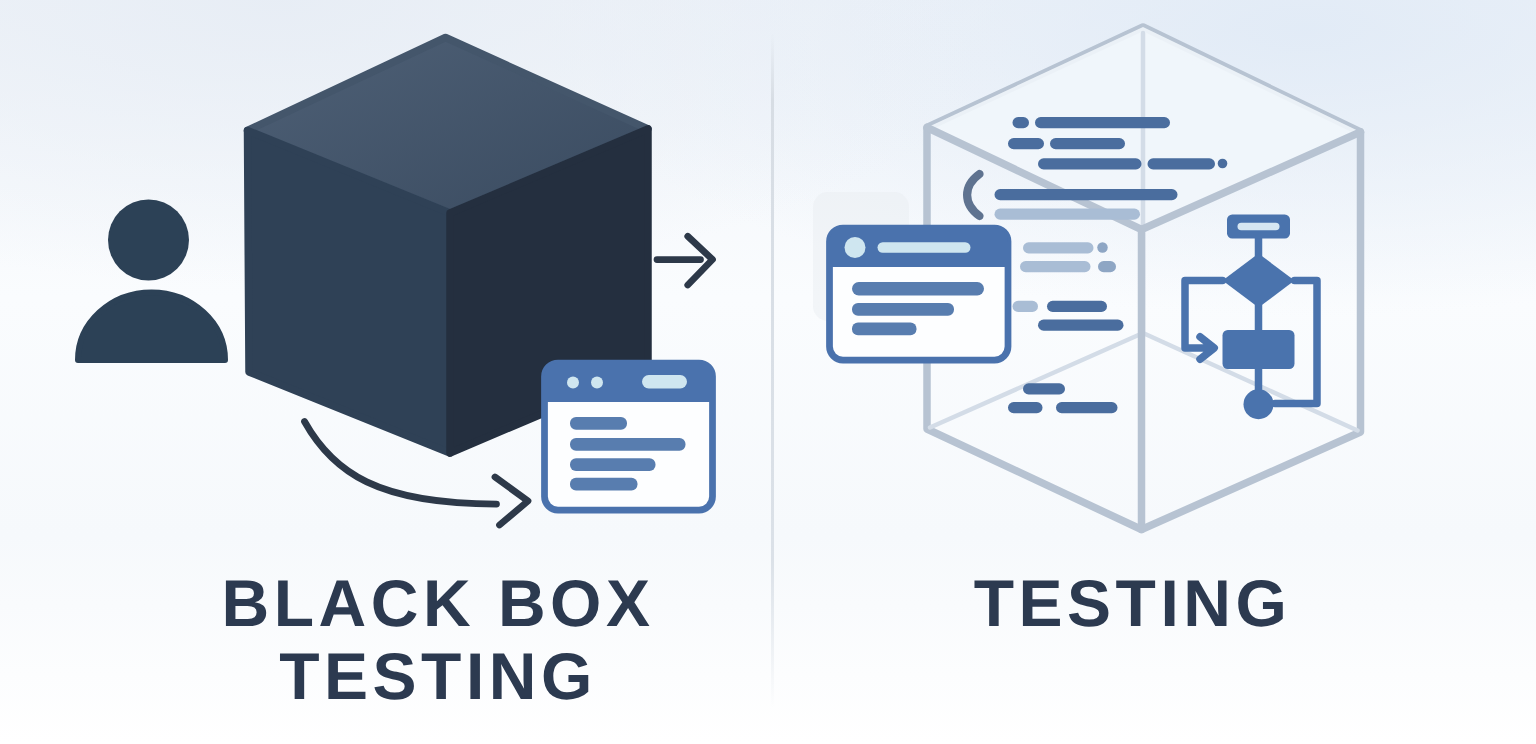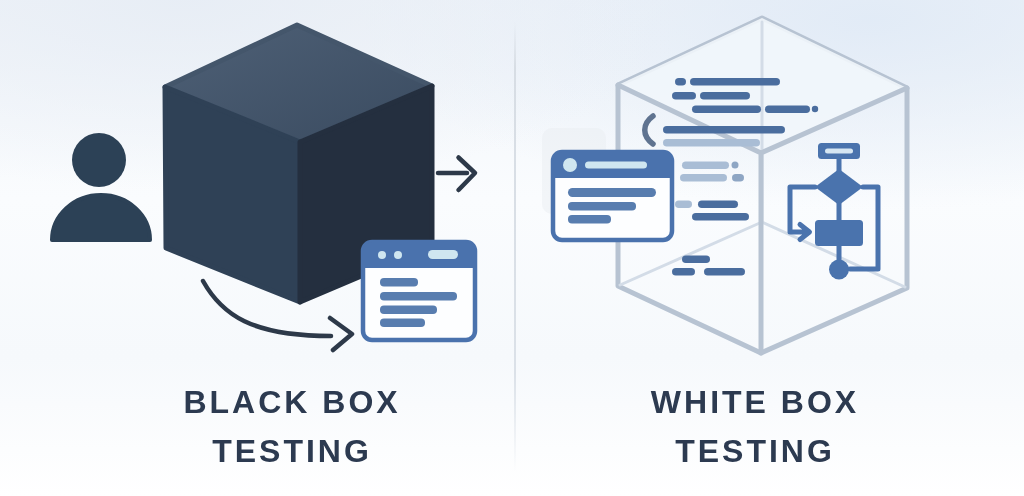--- a/index.html
+++ b/index.html
@@ -16,21 +16,21 @@
   .panel-svg{position:absolute;top:0;width:512px;height:370px;}
   .svg-left{left:0;}
   .svg-right{left:512px;}
   .divider{
     position:absolute;left:514px;top:22px;width:2px;height:450px;
     background:linear-gradient(180deg,rgba(215,221,229,0) 0%,#d7dde4 10%,#dbe1e8 78%,rgba(217,223,230,0) 100%);
   }
   .title{
     position:absolute;top:378px;width:500px;
     text-align:center;
-    font-size:32px;font-weight:700;letter-spacing:3px;line-height:49px;
+    font-size:44px;font-weight:700;letter-spacing:3px;line-height:49px;
     color:#2c3a50;
   }
   .title-left{left:42px;}
   .title-right{left:505px;}
 
   
   .c-person{fill:#2c4156;}
   .c-cube-top{fill:url(#gradTop);stroke:#44566b;}
   .c-cube-left{fill:#2f4156;stroke:#2f4156;}
   .c-cube-right{fill:#242f3f;stroke:#242f3f;}
@@ -144,17 +144,16 @@
     </g>
   </svg>
 
   <div class="divider"></div>
 
   <div class="title title-left">
     <div>BLACK BOX</div>
     <div>TESTING</div>
   </div>
   <div class="title title-right">
-    <div>WHITE BOX</div>
     <div>TESTING</div>
   </div>
 
 </div>
 
 </body></html>

